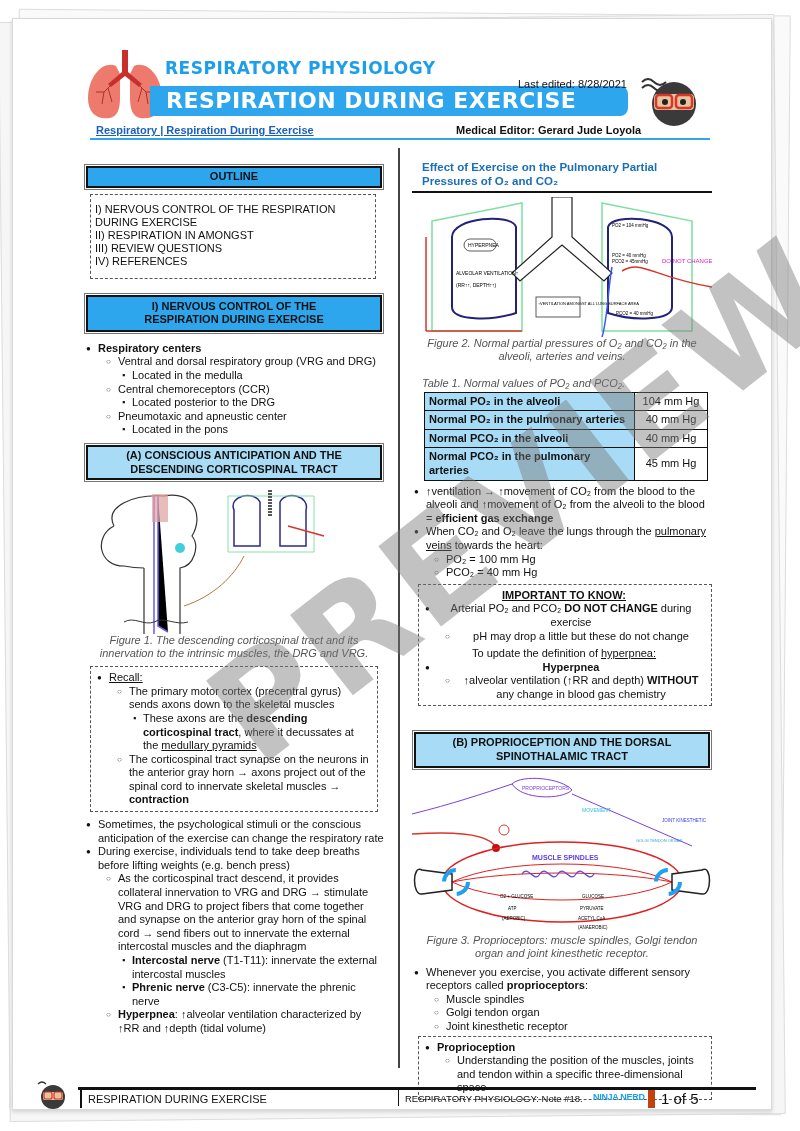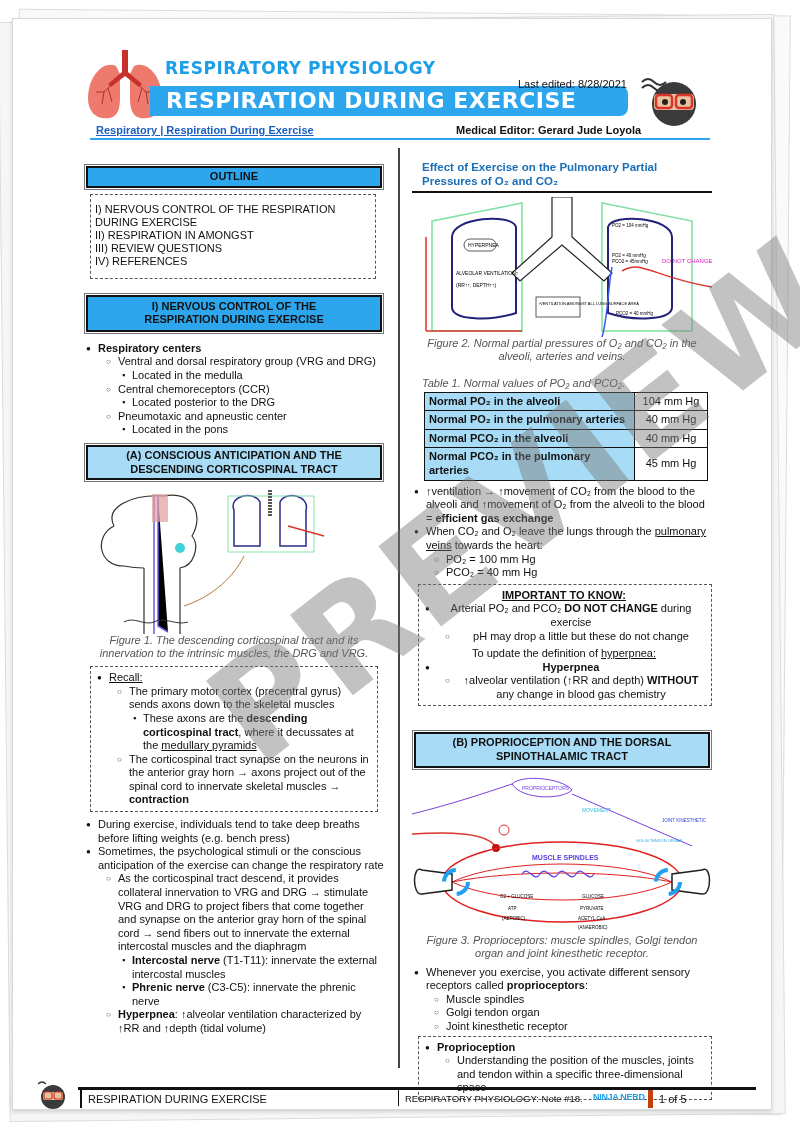--- a/index.html
+++ b/index.html
@@ -56,21 +56,21 @@
 
   .watermark { position: absolute; left: 150px; top: 420px; font-family: "DejaVu Sans", sans-serif; font-weight: bold; font-size: 140px; color: rgba(120,120,120,0.45); transform: rotate(-38deg); transform-origin: center; letter-spacing: 4px; pointer-events: none; }
 
   
   .footer { position: absolute; left: 30px; top: 1084px; width: 700px; height: 24px; }
   .ft-ninja { position: absolute; left: 6px; top: -4px; width: 30px; height: 30px; }
   .ft-bar { position: absolute; left: 48px; top: 3px; width: 678px; height: 3px; background: #111; }
   .ft-left { position: absolute; left: 50px; top: 6px; height: 18px; border-left: 2px solid #111; padding-left: 6px; font-size: 11px; line-height: 18px; }
   .ft-mid { position: absolute; left: 368px; top: 6px; height: 16px; border-left: 1px solid #111; padding-left: 6px; font-size: 9.5px; line-height: 18px; text-align: center; }
   .ft-logo { position: absolute; left: 563px; top: 8px; font-size: 9px; font-weight: bold; color: #1c9fe8; letter-spacing: -0.3px; }
-  .ft-page { position: absolute; left: 618px; top: 6px; height: 18px; border-left: 5px solid #c2410c; padding-left: 6px; font-size: 11px; line-height: 18px; }
+  .ft-page { position: absolute; left: 618px; top: 6px; height: 18px; border-left: 7px solid #c2410c; padding-left: 6px; font-size: 15px; line-height: 18px; }
 </style>
 </head>
 <body>
 
 <div class="stack-back2"></div>
 <div class="stack-back"></div>
 <div class="page"></div>
 
 <svg class="lungs" viewBox="0 0 82 74">
   <path d="M32 18 C18 12 4 30 4 50 C4 66 14 72 26 70 C34 68 36 60 36 50 L36 26 Z" fill="#ee7a6e"></path>
@@ -145,22 +145,22 @@
   <div class="dashed-box" style="margin:6px 6px 0 6px;">
     <ul>
       <li class="b1"><u>Recall:</u></li>
       <li class="b2">The primary motor cortex (precentral gyrus) sends axons down to the skeletal muscles</li>
       <li class="b3"><span>These axons are the </span><b>descending corticospinal tract</b><span>, where it decussates at the </span><u>medullary pyramids</u></li>
       <li class="b2"><span>The corticospinal tract synapse on the neurons in the anterior gray horn → axons project out of the spinal cord to innervate skeletal muscles → </span><b>contraction</b></li>
     </ul>
   </div>
 
   <ul style="margin-top:6px;">
+    <li class="b1">Sometimes, the psychological stimuli or the conscious anticipation of the exercise can change the respiratory rate</li>
     <li class="b1">During exercise, individuals tend to take deep breaths before lifting weights (e.g. bench press)</li>
-    <li class="b1">Sometimes, the psychological stimuli or the conscious anticipation of the exercise can change the respiratory rate</li>
     <li class="b2">As the corticospinal tract descend, it provides collateral innervation to VRG and DRG → stimulate VRG and DRG to project fibers that come together and synapse on the anterior gray horn of the spinal cord → send fibers out to innervate the external intercostal muscles and the diaphragm</li>
     <li class="b3"><b>Intercostal nerve</b><span> (T1-T11): innervate the external intercostal muscles</span></li>
     <li class="b3"><b>Phrenic nerve</b><span> (C3-C5): innervate the phrenic nerve</span></li>
     <li class="b2"><b>Hyperpnea</b><span>: ↑alveolar ventilation characterized by ↑RR and ↑depth (tidal volume)</span></li>
   </ul>
 </div>
 
 <div class="col col-right">
   <div class="sub-title">Effect of Exercise on the Pulmonary Partial Pressures of O₂ and CO₂</div>
 

